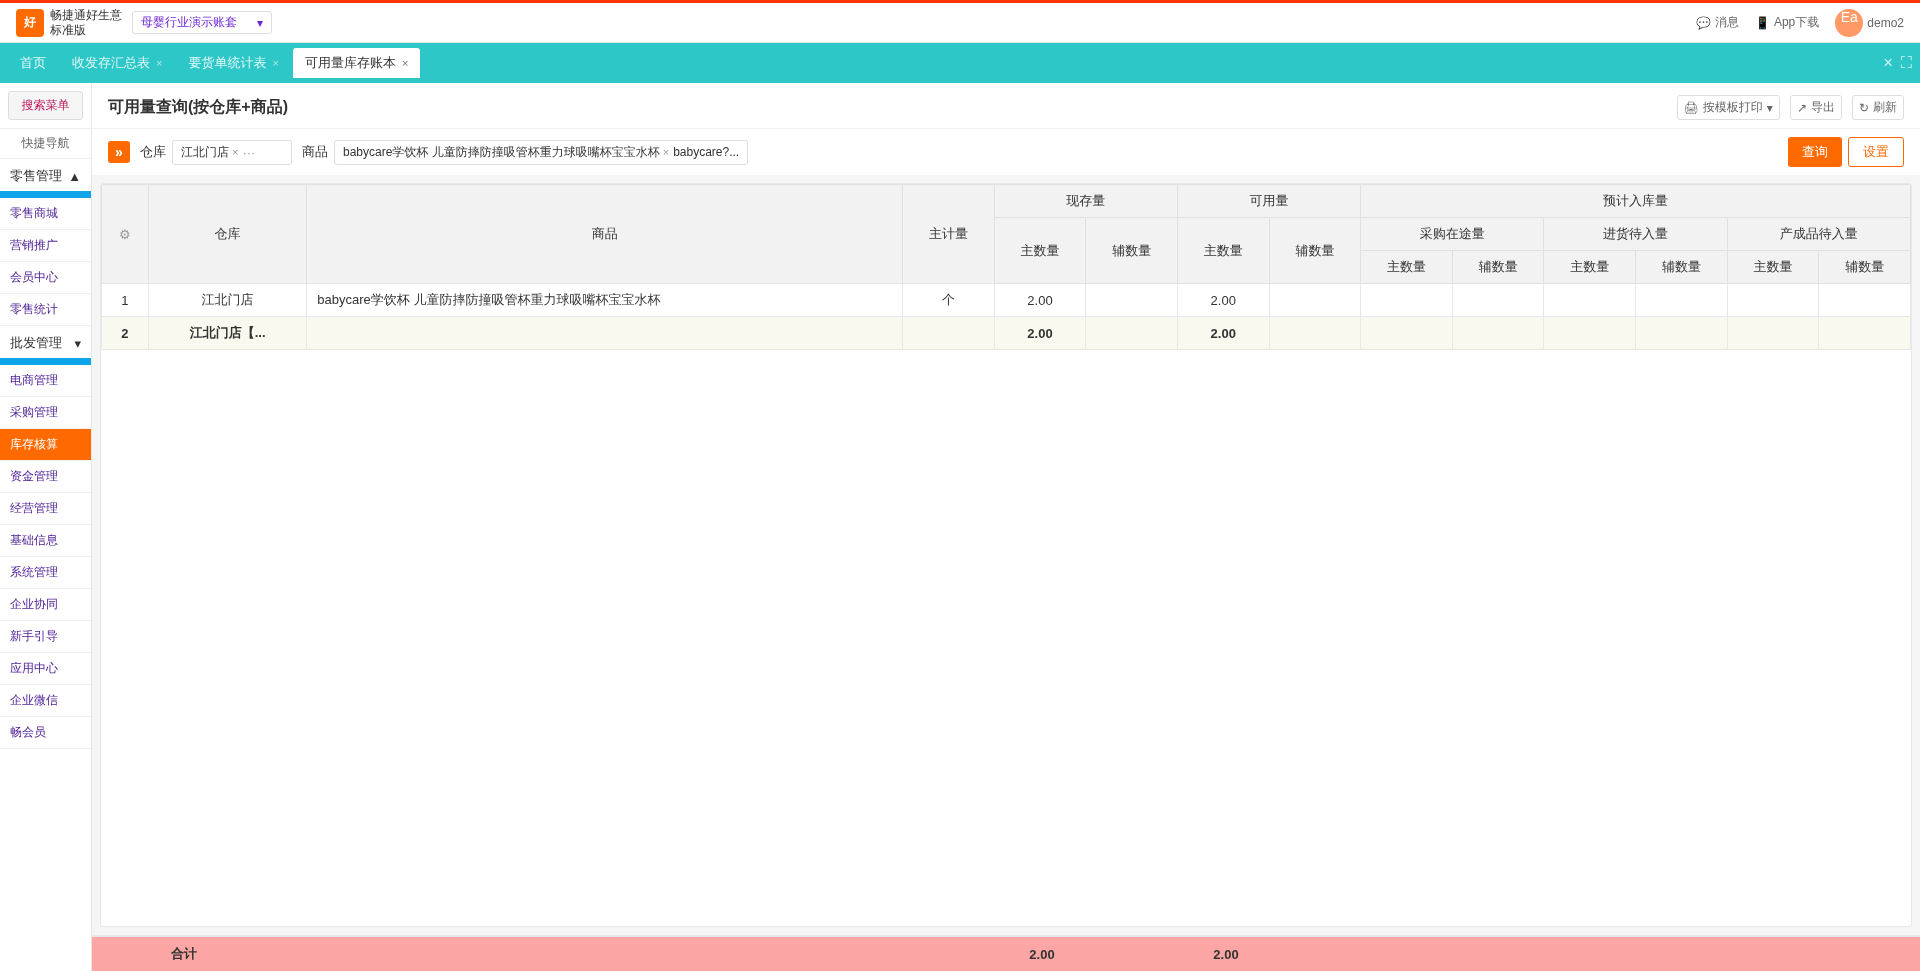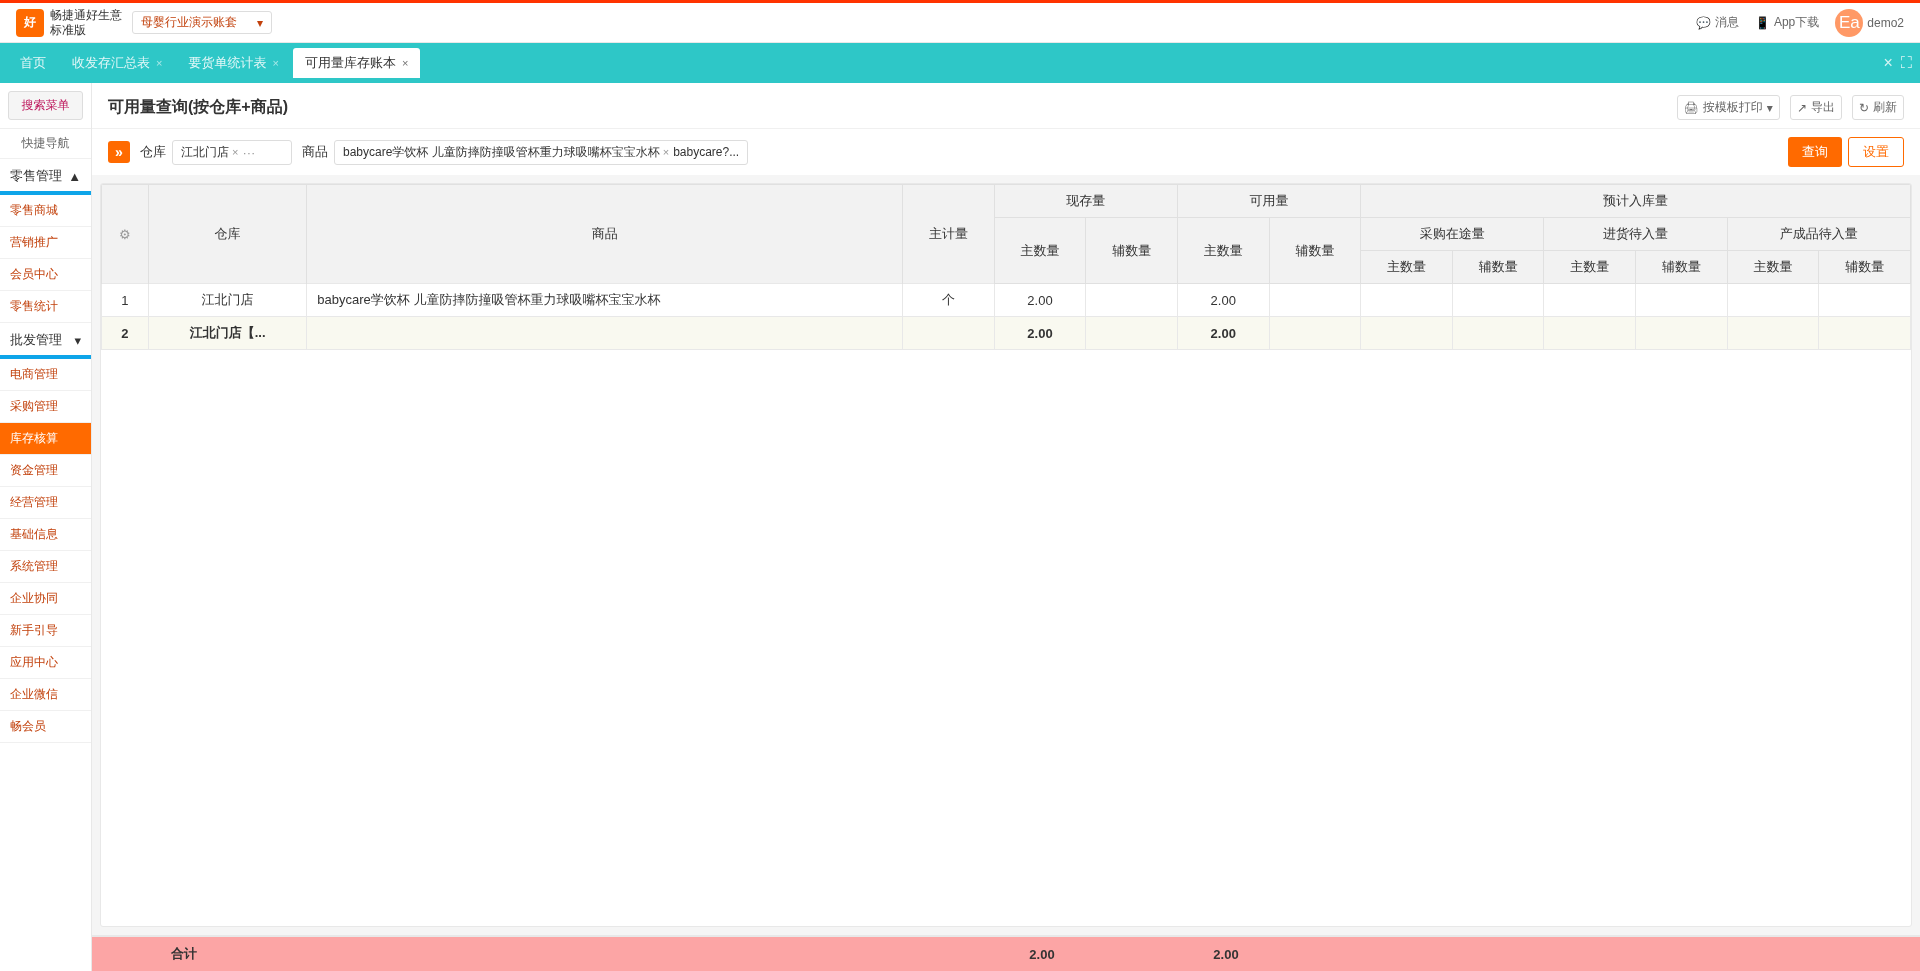--- a/index.html
+++ b/index.html
@@ -13,24 +13,24 @@
       align-items: center;
       justify-content: space-between;
       padding: 0 16px;
       border-bottom: 1px solid #e8e8e8;
       flex-shrink: 0;
     }
     .top-bar-left { display: flex; align-items: center; gap: 10px; }
     .logo-area { display: flex; align-items: center; gap: 6px; }
     .logo-icon { width: 28px; height: 28px; background: #ff6a00; border-radius: 4px; display: flex; align-items: center; justify-content: center; color: #fff; font-size: 12px; font-weight: bold; }
     .logo-text { font-size: 12px; color: #333; line-height: 1.2; }
-    .industry-select { display: flex; align-items: center; gap: 10px; padding: 2px 8px; border: 1px solid #ddd; border-radius: 3px; background: #fff; cursor: pointer; font-size: 12px; color: #c2410c; min-width: 140px; justify-content: space-between; }
+    .industry-select { display: flex; align-items: center; gap: 10px; padding: 2px 8px; border: 1px solid #ddd; border-radius: 3px; background: #fff; cursor: pointer; font-size: 12px; color: #6d28d9; min-width: 140px; justify-content: space-between; }
     .top-bar-right { display: flex; align-items: center; gap: 16px; }
     .top-right-item { display: flex; align-items: center; gap: 4px; font-size: 12px; color: #666; cursor: pointer; }
-    .user-avatar { width: 28px; height: 28px; border-radius: 50%; background: #ff9966; display: flex; align-items: center; justify-content: center; color: #fff; font-size: 17px; overflow: hidden; }
+    .user-avatar { width: 28px; height: 28px; border-radius: 50%; background: #ff9966; display: flex; align-items: flex-start; justify-content: center; color: #fff; font-size: 14px; overflow: hidden; }
 
     
     .tab-bar {
       height: 40px;
       background: #2ec7c7;
       display: flex;
       align-items: center;
       padding: 0 0 0 8px;
       gap: 2px;
       flex-shrink: 0;
@@ -101,26 +101,26 @@
       border-bottom: 1px solid #f0f0f0;
     }
     .sidebar-section {
       display: flex;
       align-items: center;
       justify-content: space-between;
       padding: 8px 10px 6px;
       font-size: 13px;
       color: #333;
       cursor: pointer;
-      border-bottom: 4px solid #0ea5e9;
+      border-bottom: 7px solid #0ea5e9;
     }
     .sidebar-menu-item {
       padding: 7px 10px;
       font-size: 12px;
-      color: #c2410c;
+      color: #4c1d95;
       cursor: pointer;
       border-bottom: 1px solid #f0f0f0;
     }
     .sidebar-menu-item.active {
       background: #ff6a00;
       color: #fff;
     }
 
     
     .content-area {

